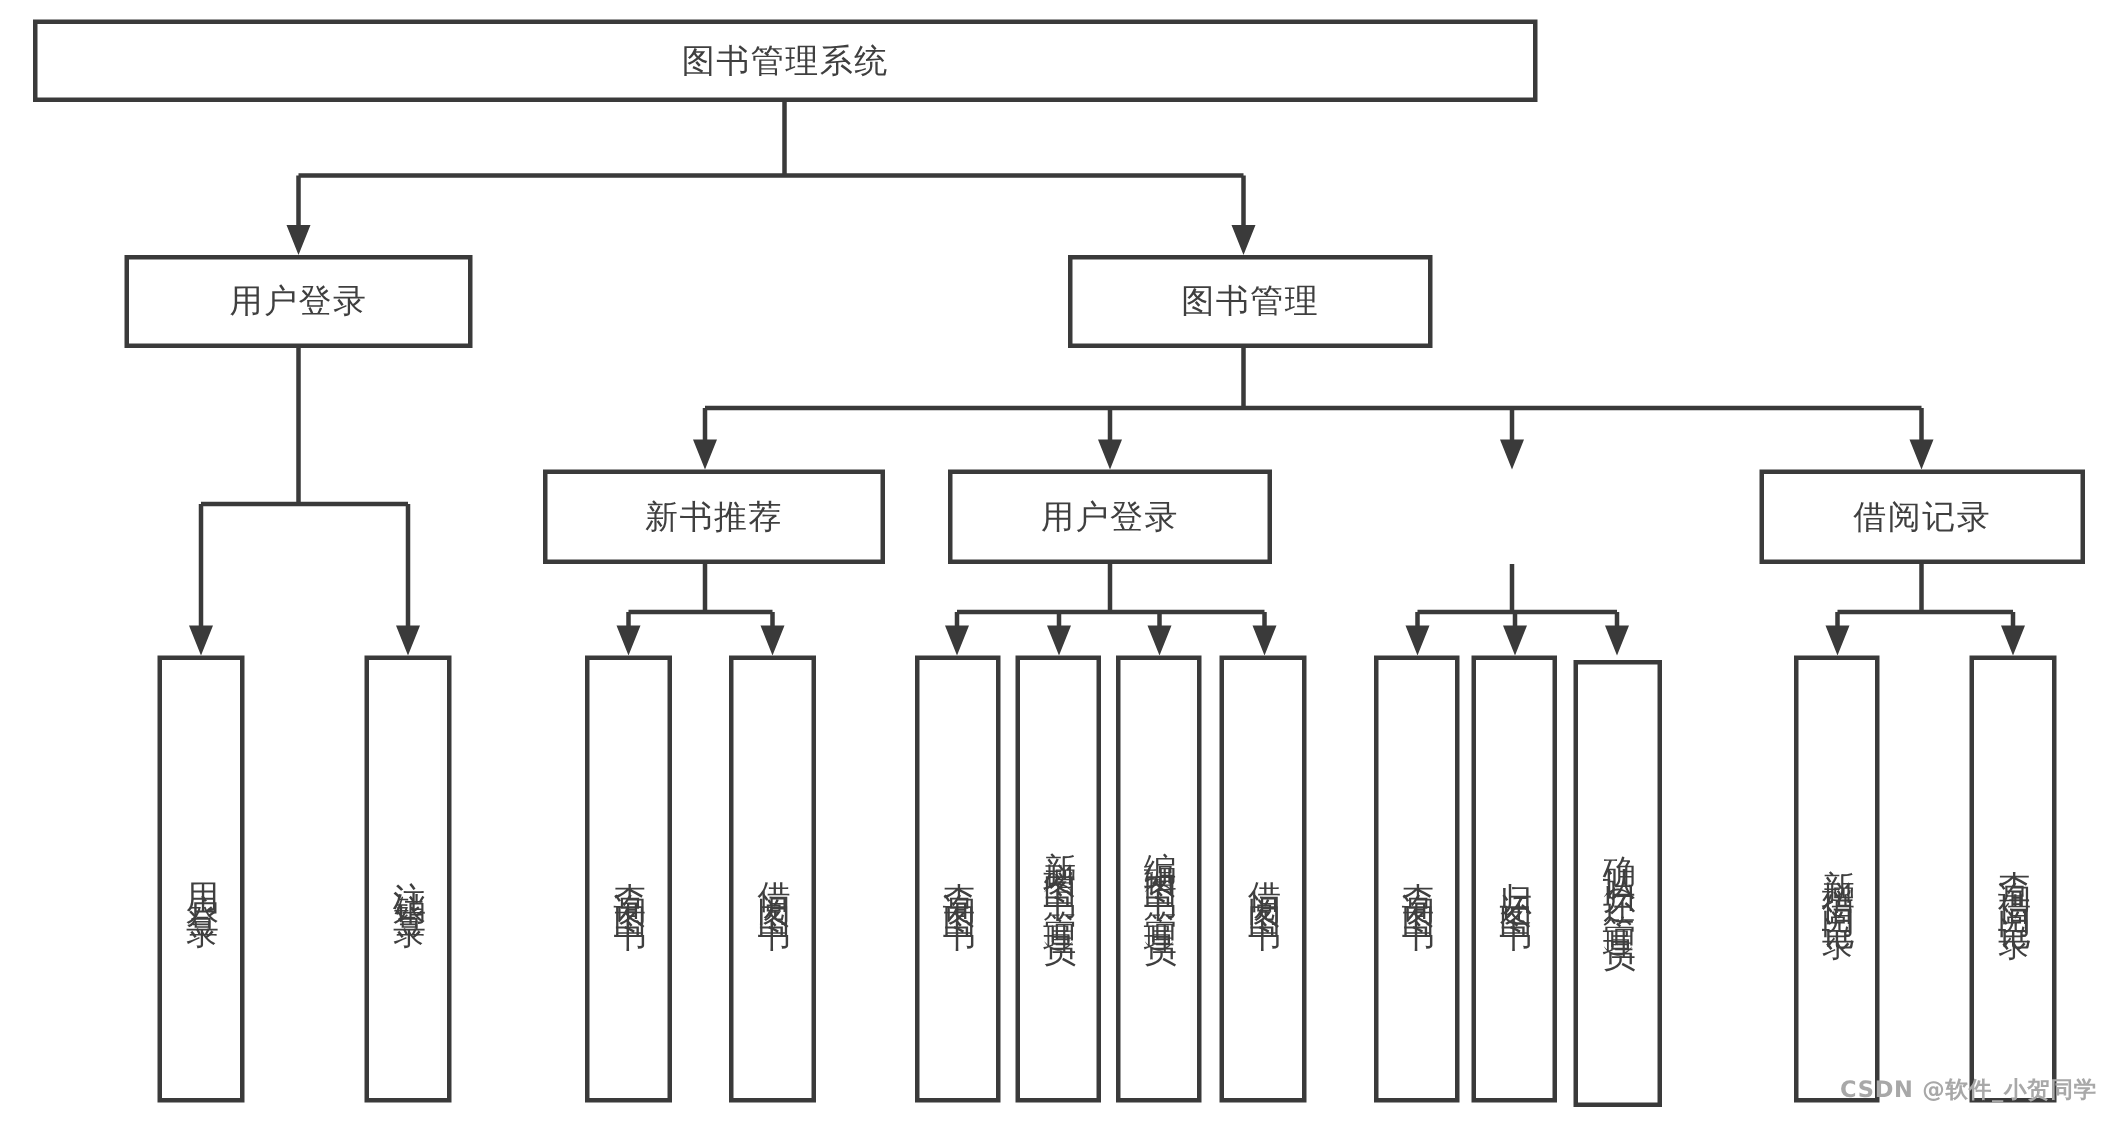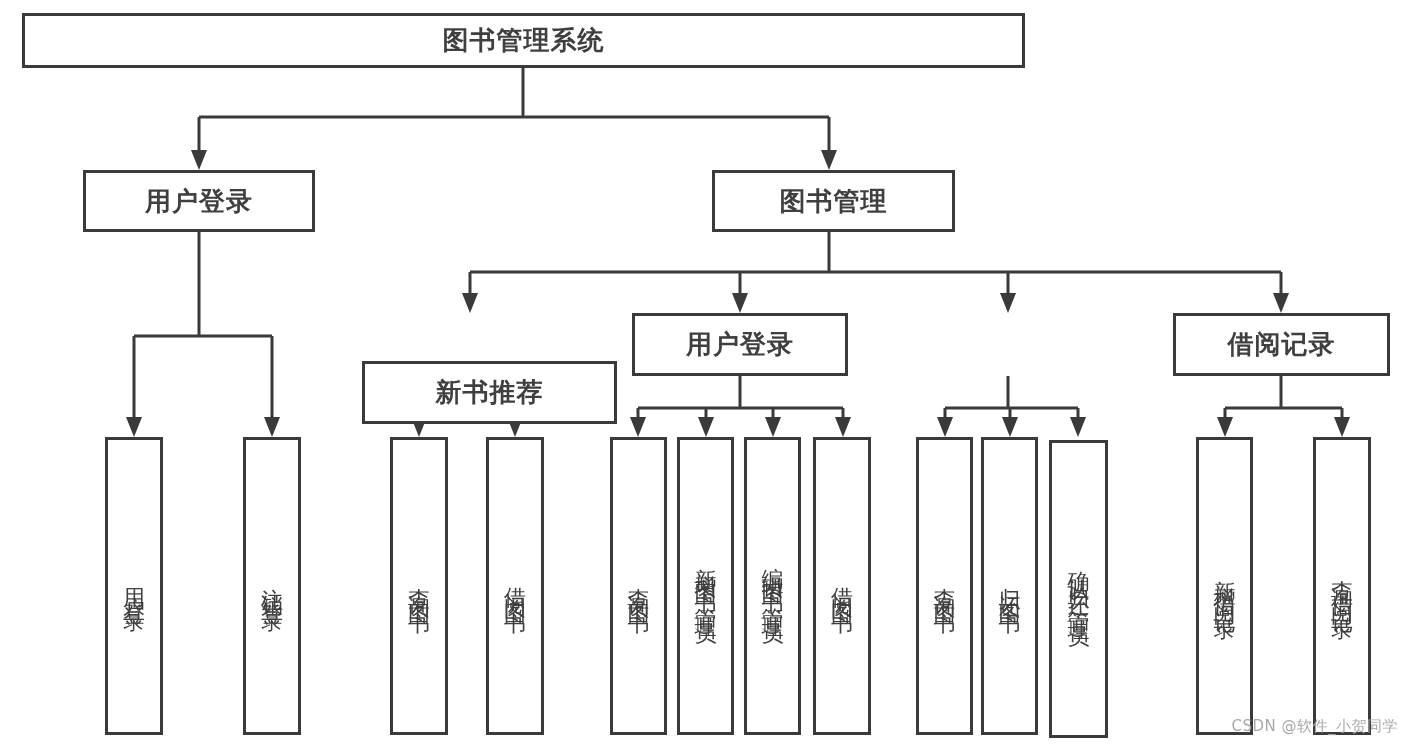--- a/index.html
+++ b/index.html
@@ -32,40 +32,41 @@
     background: #ffffff;
     display: flex;
     align-items: center;
     justify-content: center;
   }
   .node .lbl {
     color: var(--text);
     white-space: nowrap;
   }
   .hbox .lbl {
-    font-size: 26px;
+    font-size: 22px;
     letter-spacing: 1px;
-    font-weight: 700;
+    font-weight: 400;
   }
   .vbox .lbl {
     writing-mode: vertical-rl;
     text-orientation: mixed;
     font-size: 22px;
     letter-spacing: 8px;
     font-weight: 500;
     line-height: 1;
   }
   .watermark {
     position: absolute;
     right: 7px;
     bottom: 11px;
     font-size: 15px;
     letter-spacing: 0.5px;
     color: var(--watermark);
     z-index: 5;
+    font-weight: bold;
   }
 </style>
 </head>
 <body>
 
 <div class="canvas">
 
   <svg class="connectors" width="1405" height="747" viewBox="0 0 1405 747" aria-hidden="true">
     <path fill="none" stroke="currentColor" stroke-width="3" d="M523 68V117 M199 117H829 M199 117V153 M829 117V153
          M199 232V336 M134 336H272 M134 336V420 M272 336V420
@@ -90,21 +91,21 @@
     <span class="lbl">图书管理系统</span>
   </div>
 
   <div class="node hbox" style="left:83px; top:170px; width:232px; height:62px;">
     <span class="lbl">用户登录</span>
   </div>
   <div class="node hbox" style="left:712px; top:170px; width:243px; height:62px;">
     <span class="lbl">图书管理</span>
   </div>
 
-  <div class="node hbox" style="left:362px; top:313px; width:255px; height:63px;margin-top:48px;">
+  <div class="node hbox" style="left:362px; top:313px; width:228px; height:63px;">
     <span class="lbl">新书推荐</span>
   </div>
   <div class="node hbox" style="left:632px; top:313px; width:216px; height:63px;">
     <span class="lbl">用户登录</span>
   </div>
   <div class="node hbox" style="left:1173px; top:313px; width:217px; height:63px;">
     <span class="lbl">借阅记录</span>
   </div>
 
   <div class="node vbox" style="left:105px; top:437px; width:58px; height:298px;">

